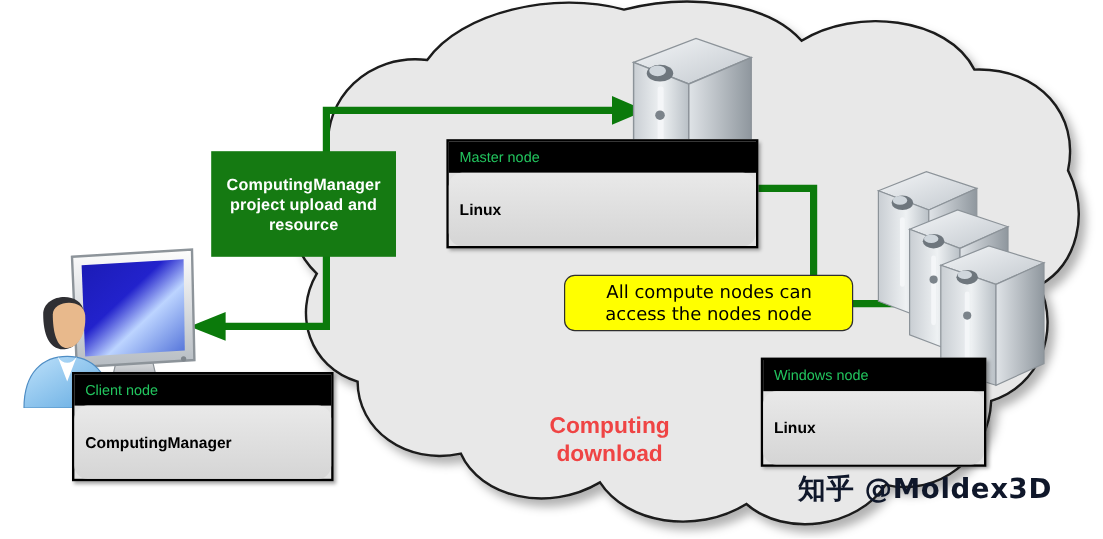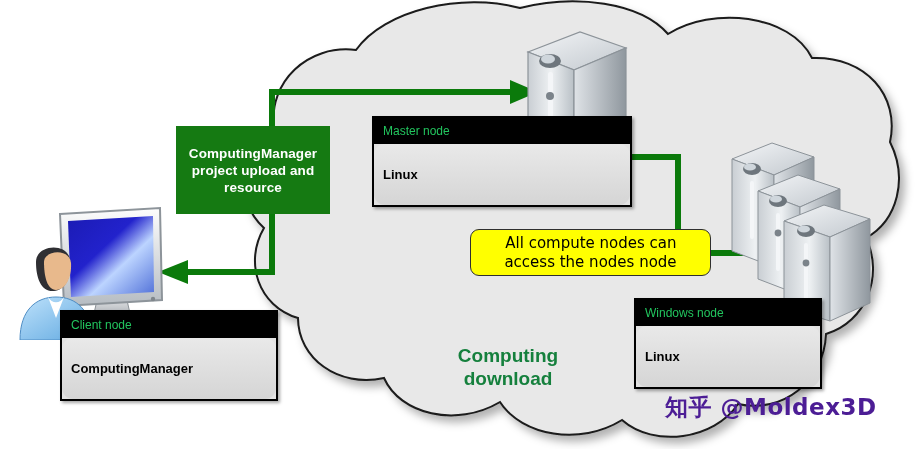--- a/index.html
+++ b/index.html
@@ -27,24 +27,24 @@
           display:flex;align-items:center;justify-content:center;text-align:center;
           color:#ffffff;font-weight:bold;font-size:13.5px;line-height:17px;letter-spacing:.1px;padding:0 4px;box-sizing:border-box;}
 
   
   #yellow-box{position:absolute;left:470px;top:229px;width:239px;height:45px;background:#ffff00;
               border:1px solid #2f2f2f;border-radius:9px;display:flex;align-items:center;justify-content:center;
               text-align:right;color:#000;font-size:15px;line-height:19px;font-family:"DejaVu Sans",sans-serif;}
 
   
   #cloud-label{position:absolute;left:428px;top:344px;width:160px;text-align:center;
-               color:#15803d;font-weight:bold;font-size:19px;line-height:23px;}
-
-  
-  #watermark{position:absolute;left:665px;top:392px;color:#4c1d95;font-size:23px;font-weight:bold;
+               color:#ef4444;font-weight:bold;font-size:19px;line-height:23px;}
+
+  
+  #watermark{position:absolute;left:665px;top:392px;color:#0f172a;font-size:23px;font-weight:bold;
              font-family:"DejaVu Sans",sans-serif;letter-spacing:.5px;white-space:nowrap;}
 
   
   #wires{position:absolute;left:0;top:0;width:919px;height:449px;}
 
   
   .art{position:absolute;}
   #master-server{left:514px;top:28px;width:120px;height:128px;}
   #compute-servers{left:730px;top:137px;width:152px;height:186px;}
   #client-pc{left:14px;top:200px;width:180px;height:140px;}

